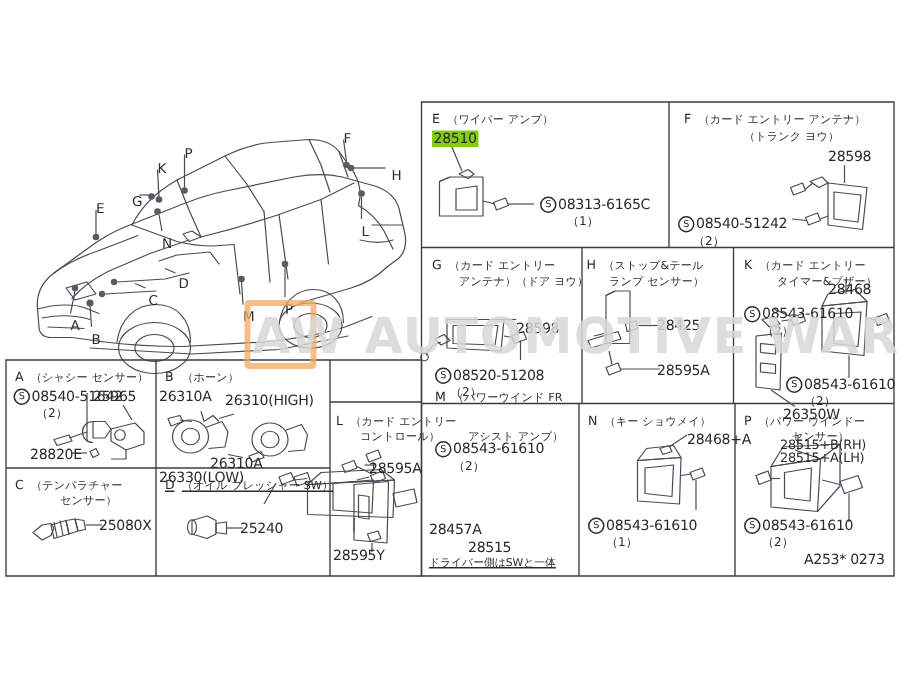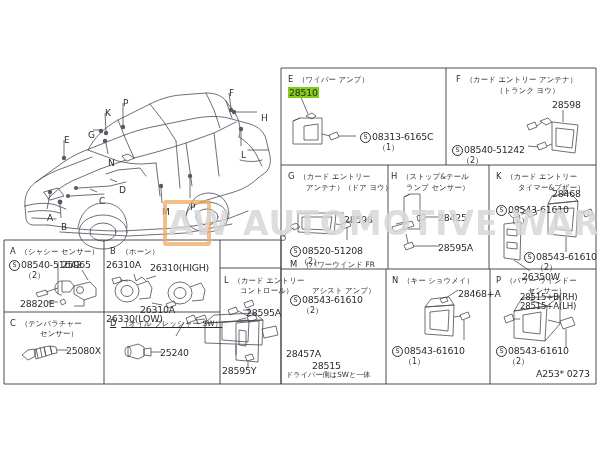--- a/index.html
+++ b/index.html
@@ -381,21 +381,21 @@
       <div class="t hdr" style="left: 224px; top: 275px;"><span class="pn" style="font-size: 8.4px;">L</span><span style="margin-left: 5px;">（カード エントリー</span></div>
       <div class="t hdr" style="left: 240px; top: 286px;">コントロール）</div>
       <div class="t pn" style="left: 246px; top: 307px;">28595A</div>
       <div class="t pn" style="left: 222px; top: 365px;">28595Y</div>
       <div class="t hdr" style="left: 290px; top: 259px;"><span class="pn" style="font-size: 8.4px;">M</span><span style="margin-left: 5px;">（パワーウインド FR</span></div>
       <div class="t hdr" style="left: 312px; top: 286px;">アシスト アンプ）</div>
       <div class="t pn" style="left: 290px; top: 294px;"><span class="sbadge">S</span><span>08543-61610</span></div>
       <div class="t qty" style="left: 302px; top: 305px;">（2）</div>
       <div class="t pn" style="left: 286px; top: 348px;">28457A</div>
       <div class="t pn" style="left: 312px; top: 360px;">28515</div>
-      <div class="t note" style="left: 286px; top: 370px;">ドライバー側はSWと一体</div>
+      <div class="t note" style="left: 286px; top: 370px; text-decoration: underline;">ドライバー側はSWと一体</div>
       <div class="t hdr" style="left: 392px; top: 275px;"><span class="pn" style="font-size: 8.4px;">N</span><span style="margin-left: 5px;">（キー ショウメイ）</span></div>
       <div class="t pn" style="left: 458px; top: 288px;">28468+A</div>
       <div class="t pn" style="left: 392px; top: 345px;"><span class="sbadge">S</span><span>08543-61610</span></div>
       <div class="t qty" style="left: 404px; top: 356px;">（1）</div>
       <div class="t hdr" style="left: 496px; top: 275px;"><span class="pn" style="font-size: 8.4px;">P</span><span style="margin-left: 5px;">（パワー ウインドー</span></div>
       <div class="t hdr" style="left: 528px; top: 286px;">センサー）</div>
       <div class="t pn-s" style="left: 520px; top: 292px;">28515+B(RH)</div>
       <div class="t pn-s" style="left: 520px; top: 301px;">28515+A(LH)</div>
       <div class="t pn" style="left: 496px; top: 345px;"><span class="sbadge">S</span><span>08543-61610</span></div>
       <div class="t qty" style="left: 508px; top: 356px;">（2）</div>

